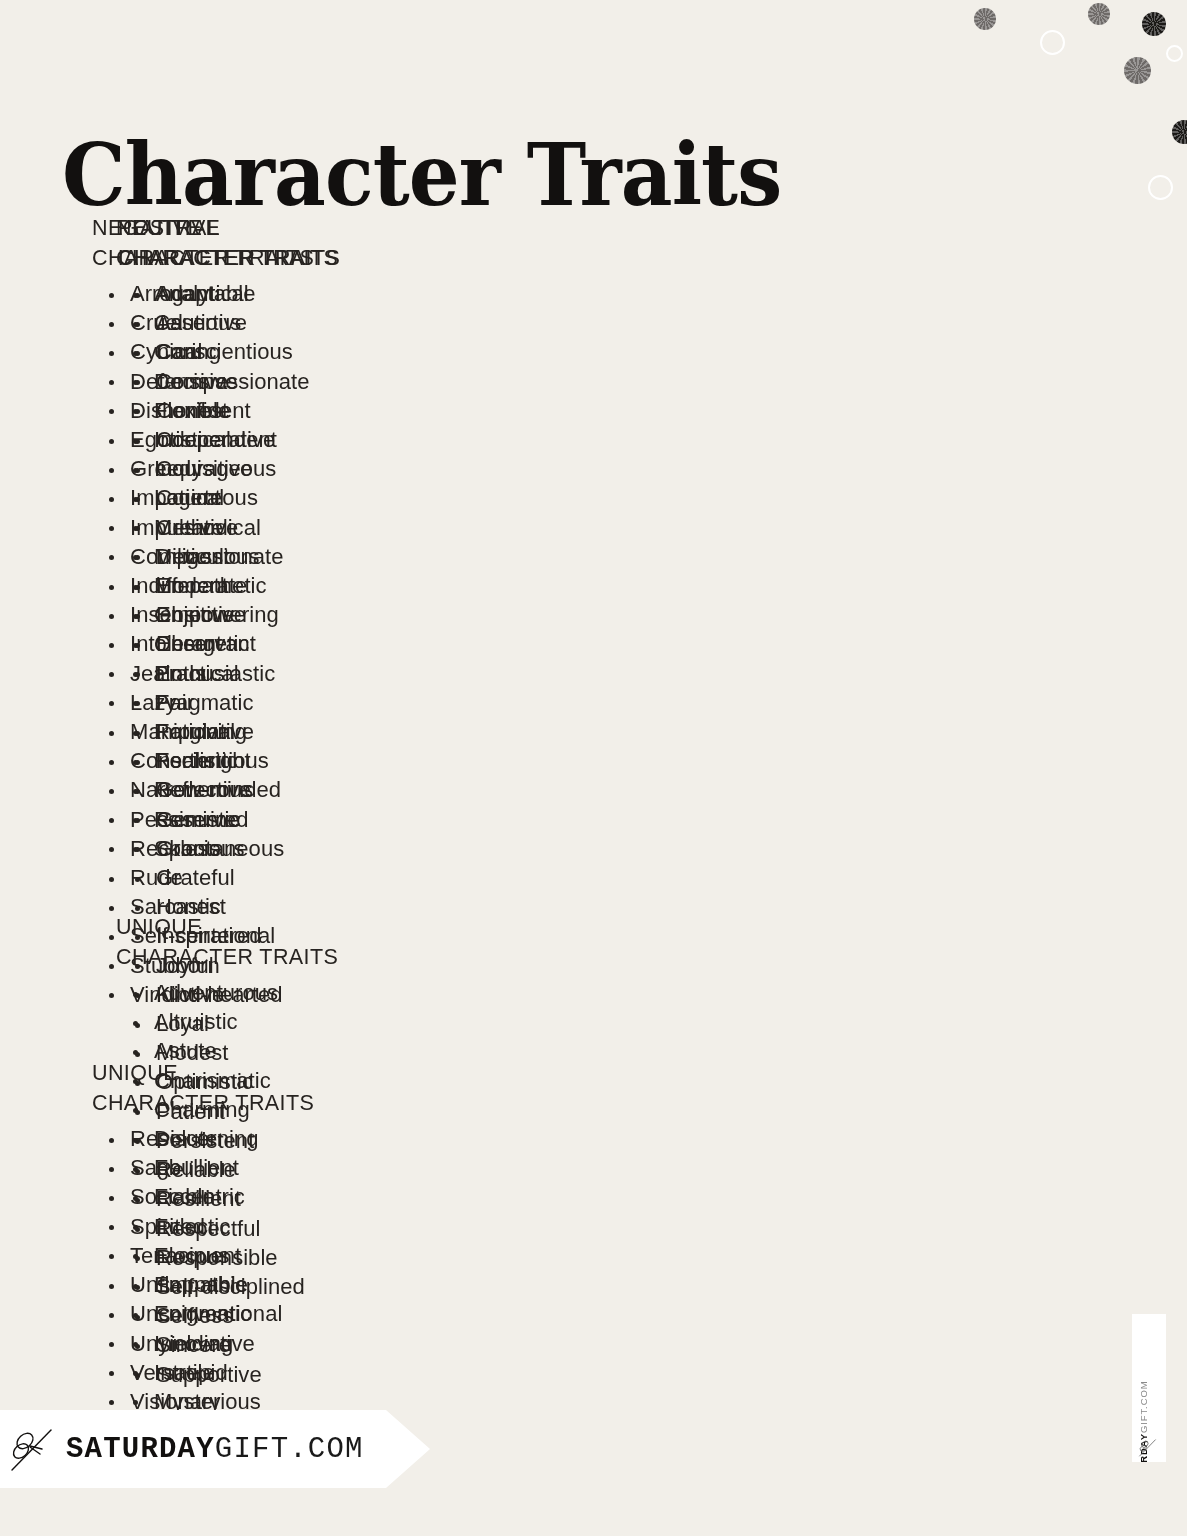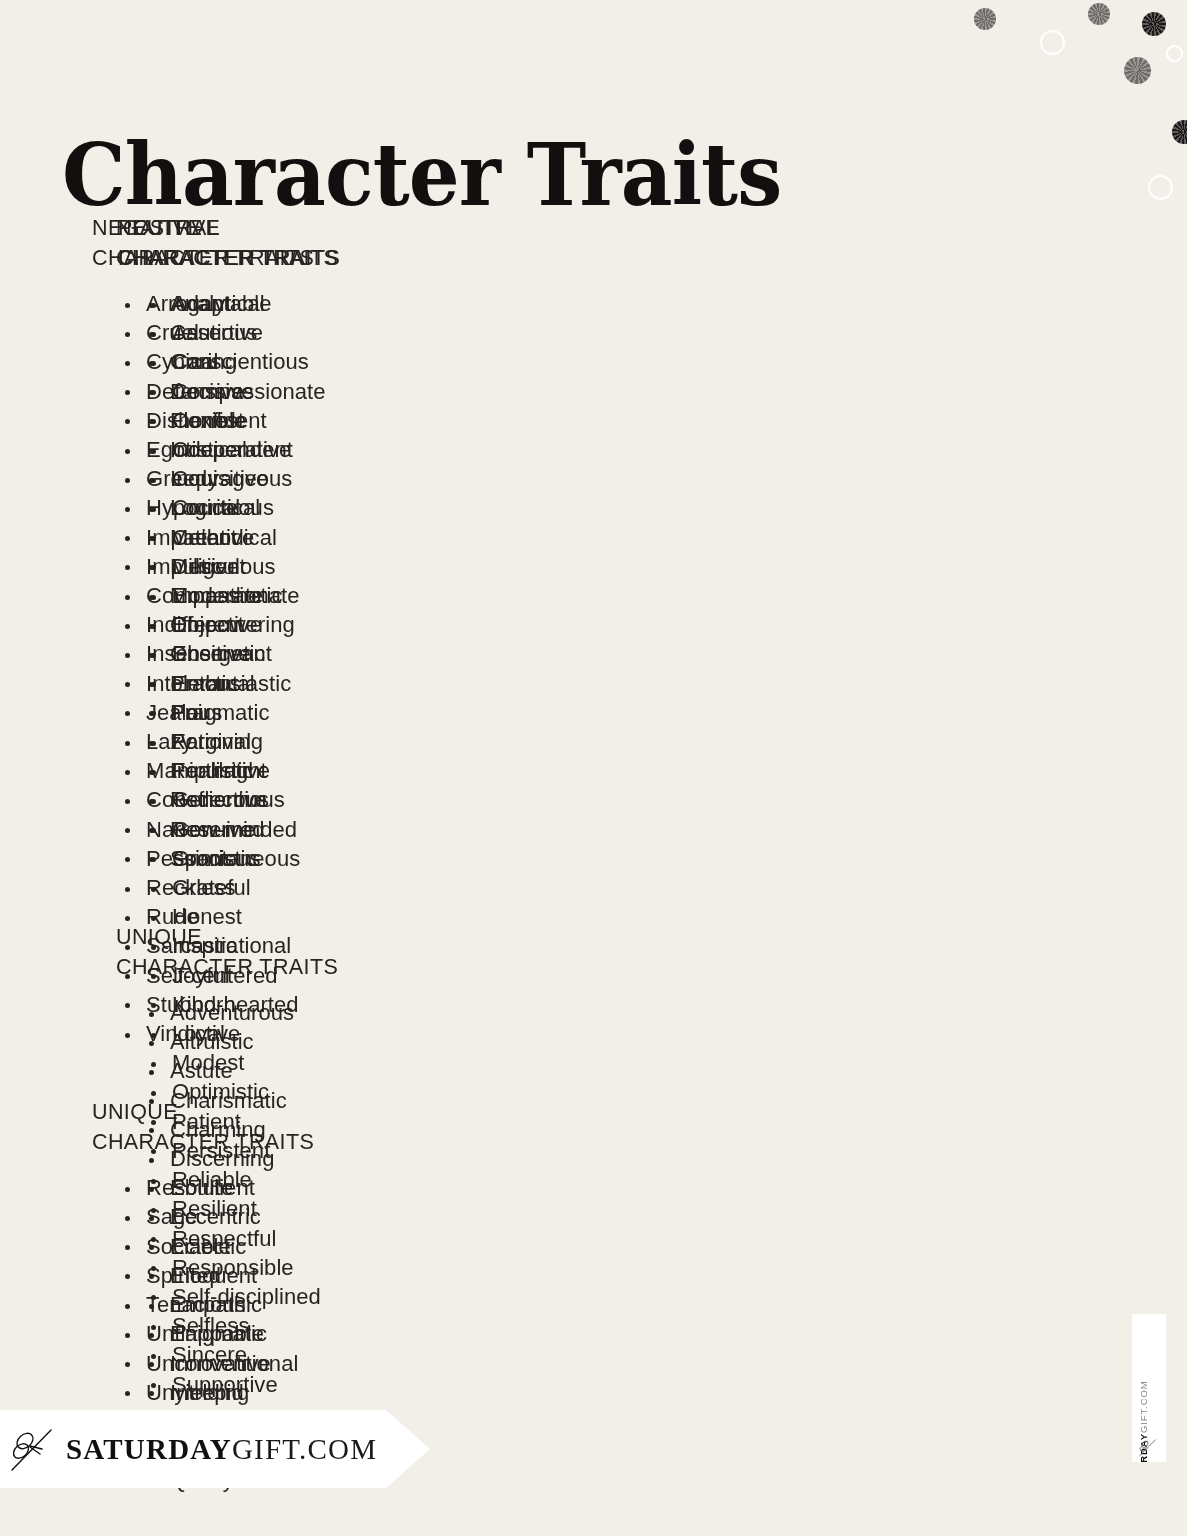--- a/index.html
+++ b/index.html
@@ -76,21 +76,21 @@
     font-weight: 400;
     line-height: 29.5px;
     letter-spacing: 0.4px;
     color: #272320;
     white-space: pre-line;
     margin: 0 0 6px 0;
   }
 
   ul.trait-list {
     list-style: none;
-    margin: 16px;
+    margin: 0;
     padding: 0;
   }
   ul.trait-list li {
     position: relative;
     font-size: 22px;
     line-height: 29.2px;
     color: #272320;
     padding-left: 38px;
     letter-spacing: 0.05px;
     white-space: nowrap;
@@ -129,21 +129,21 @@
     align-items: center;
     padding-left: 18px;
   }
   #bow-icon {
     flex: 0 0 auto;
     width: 52px;
     height: 52px;
     margin-right: 6px;
   }
   .logo-wordmark {
-    font-family: Liberation Serif, serif;
+    font-family: Liberation Mono, monospace;
     font-size: 29px;
     letter-spacing: 1.2px;
     color: #12100F;
     white-space: nowrap;
   }
   .logo-wordmark .bold { font-weight: bold; }
   .logo-wordmark .light { font-weight: 400; color: #1a1a1a; }
 
   
   #side-watermark {
@@ -299,21 +299,20 @@
       <div class="section-heading">NEGATIVE
 CHARACTER TRAITS</div>
       <ul class="trait-list">
           <li>Arrogant</li>
           <li>Cruel</li>
           <li>Cynical</li>
           <li>Defensive</li>
           <li>Dishonest</li>
           <li>Egotistical</li>
           <li>Greedy</li>
-          <li>Hypocritical</li>
           <li>Impatient</li>
           <li>Impulsive</li>
           <li>Compassionate</li>
           <li>Indifferent</li>
           <li>Insensitive</li>
           <li>Intolerant</li>
           <li>Jealous</li>
           <li>Lazy</li>
           <li>Manipulative</li>
           <li>Conscientious</li>

